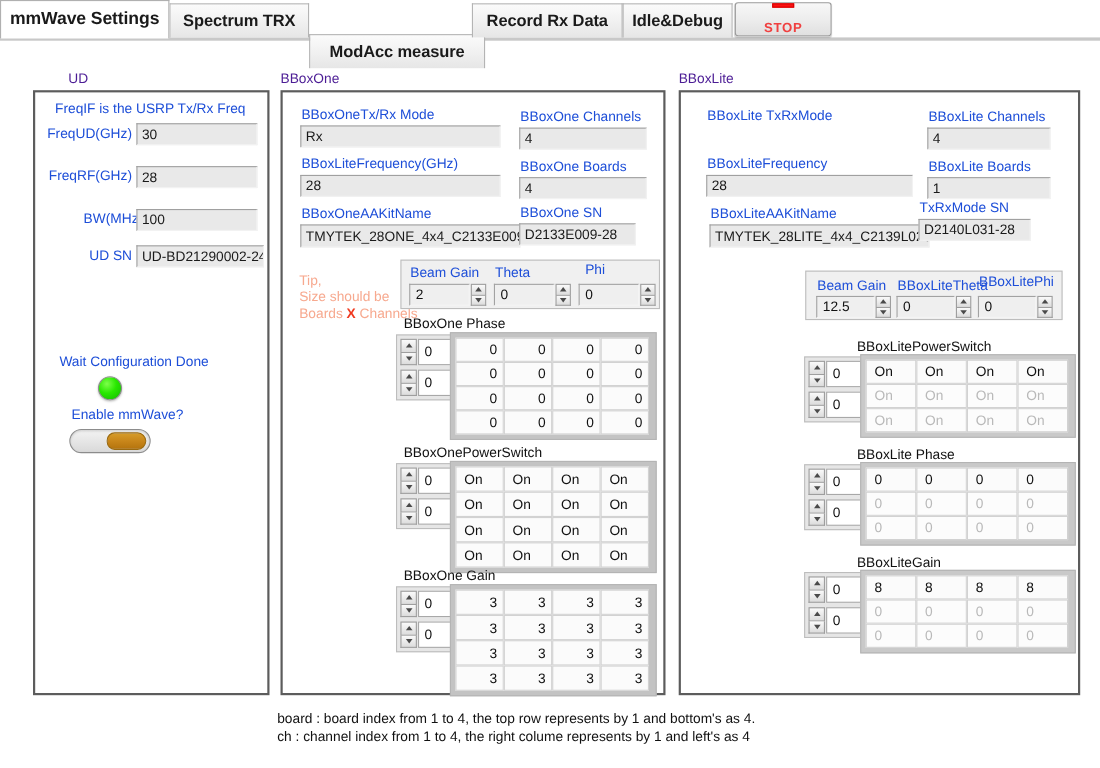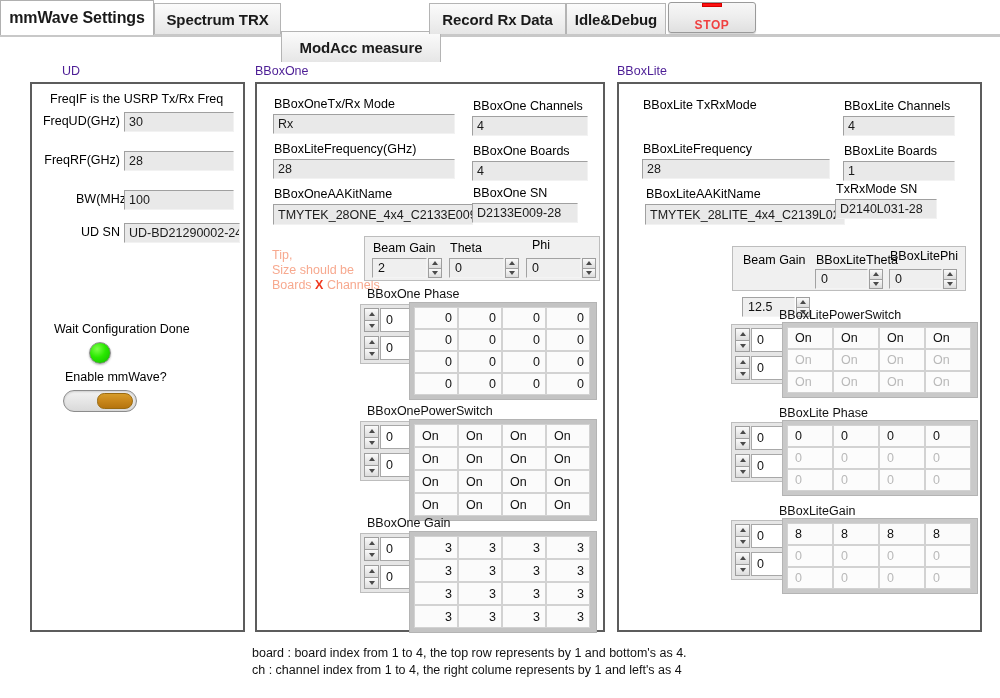--- a/index.html
+++ b/index.html
@@ -56,21 +56,21 @@
     position:absolute; font-size:12.5px; color:#4c1d95; white-space:nowrap;
   }
   .panel {
     position:absolute;
     background:#ffffff;
     border:2px solid #5c5c5c;
     box-shadow: inset 0 0 0 1px #ffffff;
   }
 
   .lbl {
-    position:absolute; font-size:12.5px; color:#000000; white-space:nowrap;
+    position:absolute; font-size:12.5px; color:#1d4ed8; white-space:nowrap;
   }
   .lbl.right { text-align:right; }
 
   
   .fld {
     position:absolute;
     background:#e9e9e9;
     border-top:1px solid #a0a0a0;
     border-left:1px solid #a0a0a0;
     border-right:1px solid #f2f2f2;
@@ -489,21 +489,21 @@
     <div class="fld" style="left:224px; top:32px; width:112px; height:20px;">4</div>
 
     <div class="lbl" style="left:225px; top:60px;">BBoxLite Boards</div>
     <div class="fld" style="left:224px; top:77px; width:112px; height:20px;">1</div>
 
     <div class="lbl" style="left:217px; top:98px;">TxRxMode SN</div>
     <div class="fld" style="left:216px; top:115px; width:102px; height:20px;">D2140L031-28</div>
 
     <div class="beambox" style="left:113px; top:162px; width:234px; height:45px;">
       <div class="lbl" style="left:10px; top:6px;">Beam Gain</div>
-      <div class="spin" style="left:9px; top:22px; width:68px; height:20px;margin-top:28px;">
+      <div class="spin" style="left:9px; top:22px; width:68px; height:20px;">
         <div class="spin-box">12.5</div>
         <div class="spin-arrows">
           <div class="spin-arrow">
               <i class="tri-up"></i>
             </div>
           <div class="spin-arrow">
               <i class="tri-dn"></i>
             </div>
         </div>
       </div>

